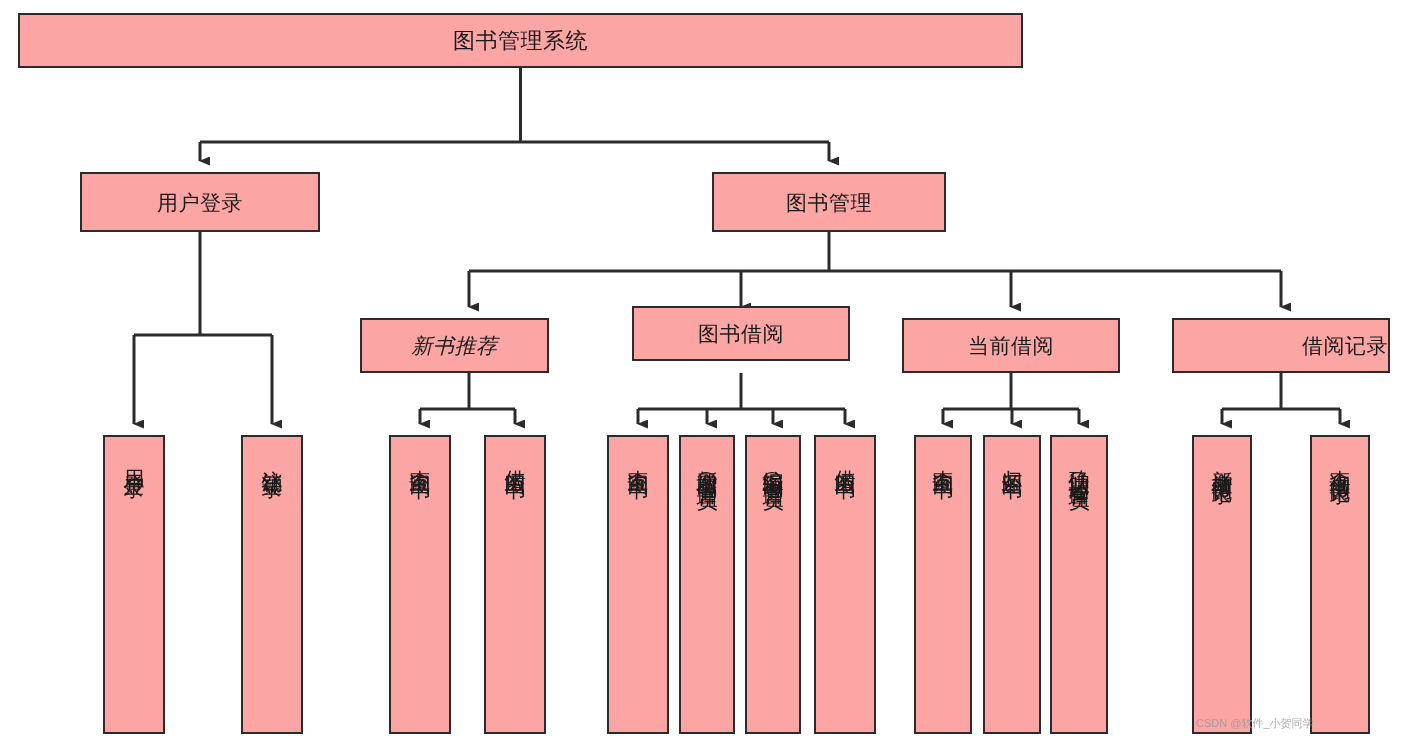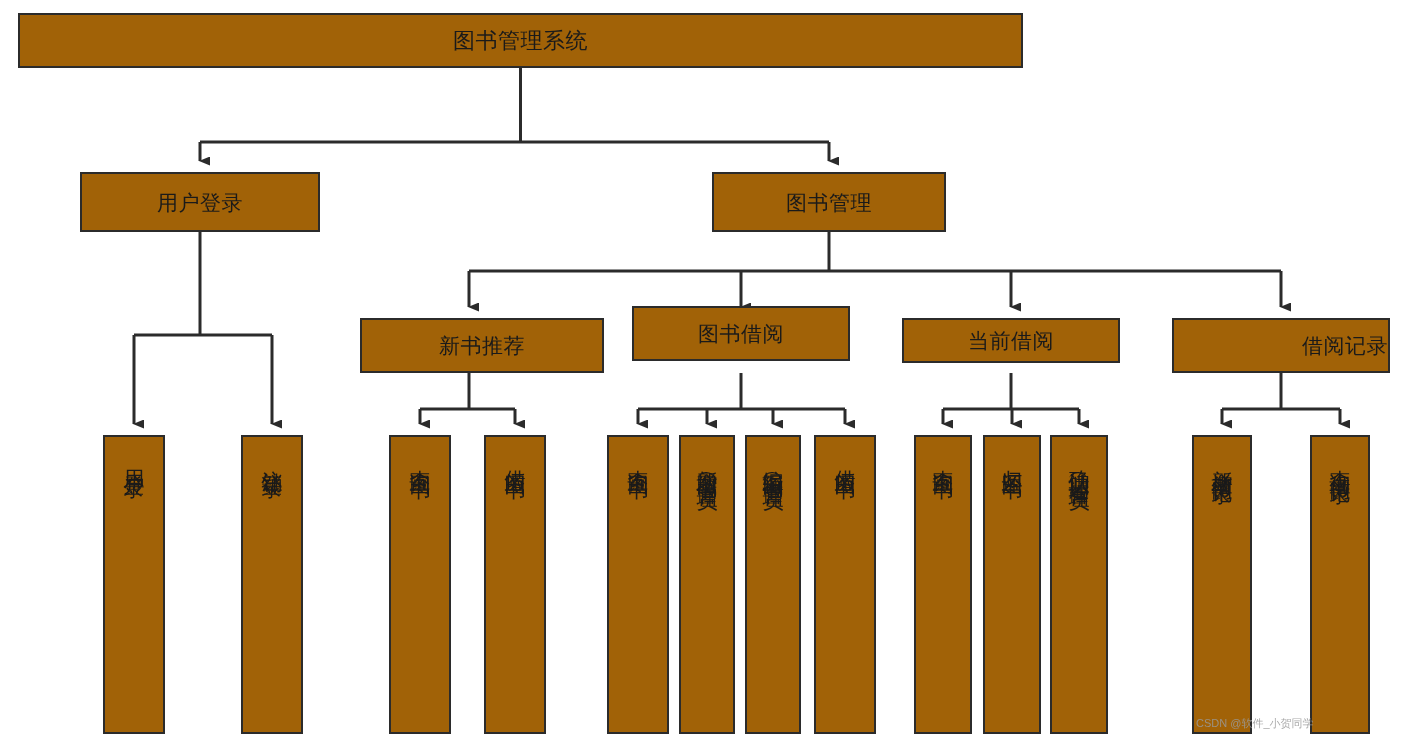--- a/index.html
+++ b/index.html
@@ -21,21 +21,21 @@
   svg.canvas {
     position: absolute;
     top: 0;
     left: 0;
     width: 1405px;
     height: 747px;
   }
   .node-box {
     position: absolute;
     box-sizing: border-box;
-    background: #a16207;
+    background: #fca5a5;
     border: 2.5px solid #2b2b2b;
     display: flex;
     align-items: center;
     justify-content: center;
   }
   .node-box.horizontal .node-label {
     font-size: 21px;
     color: #1a1a1a;
     letter-spacing: 0.5px;
     white-space: nowrap;
@@ -117,27 +117,27 @@
     <span class="node-label">图书管理系统</span>
   </div>
 
   <div class="node-box horizontal level-1" style="left: 80px; top: 172px; width: 240px; height: 60px;">
     <span class="node-label">用户登录</span>
   </div>
   <div class="node-box horizontal level-1" style="left: 712px; top: 172px; width: 234px; height: 60px;">
     <span class="node-label">图书管理</span>
   </div>
 
-  <div class="node-box horizontal level-2" style="left: 360px; top: 318px; width: 244px; height: 55px;">
+  <div class="node-box horizontal level-2" style="left: 360px; top: 318px; width: 189px; height: 55px; font-style: italic;">
     <span class="node-label">新书推荐</span>
   </div>
   <div class="node-box horizontal level-2" style="left: 632px; top: 306px; width: 218px; height: 55px;">
     <span class="node-label">图书借阅</span>
   </div>
-  <div class="node-box horizontal level-2" style="left: 902px; top: 318px; width: 218px; height: 45px;">
+  <div class="node-box horizontal level-2" style="left: 902px; top: 318px; width: 218px; height: 55px;">
     <span class="node-label">当前借阅</span>
   </div>
   <div class="node-box horizontal level-2" style="left: 1172px; top: 318px; width: 218px; height: 55px; justify-content: flex-end;">
     <span class="node-label">借阅记录</span>
   </div>
 
   <div class="node-box vertical leaf" style="left: 103px; top: 435px; width: 62px; height: 299px;">
     <span class="node-label">用户登录</span>
   </div>
   <div class="node-box vertical leaf" style="left: 241px; top: 435px; width: 62px; height: 299px;">

